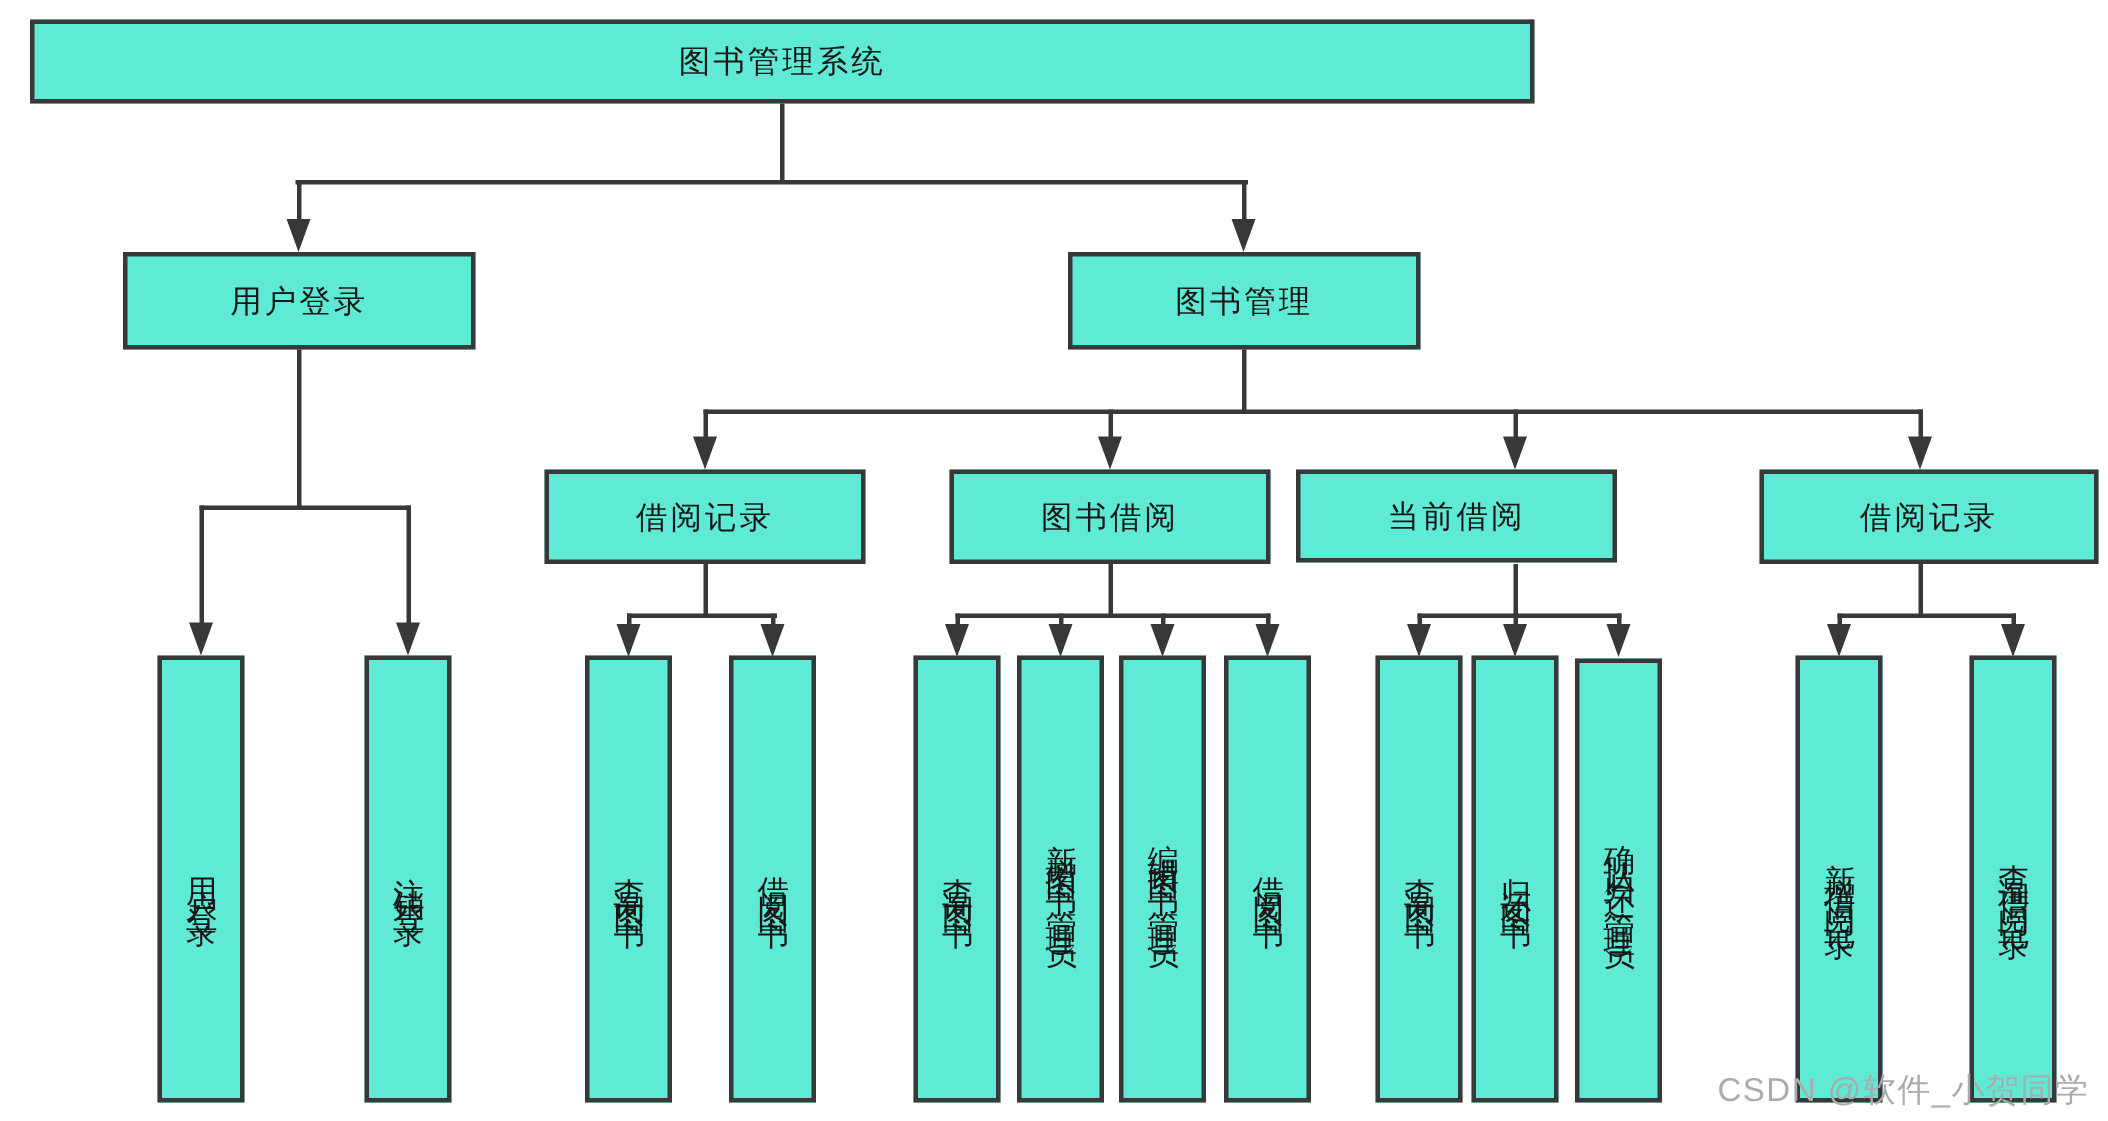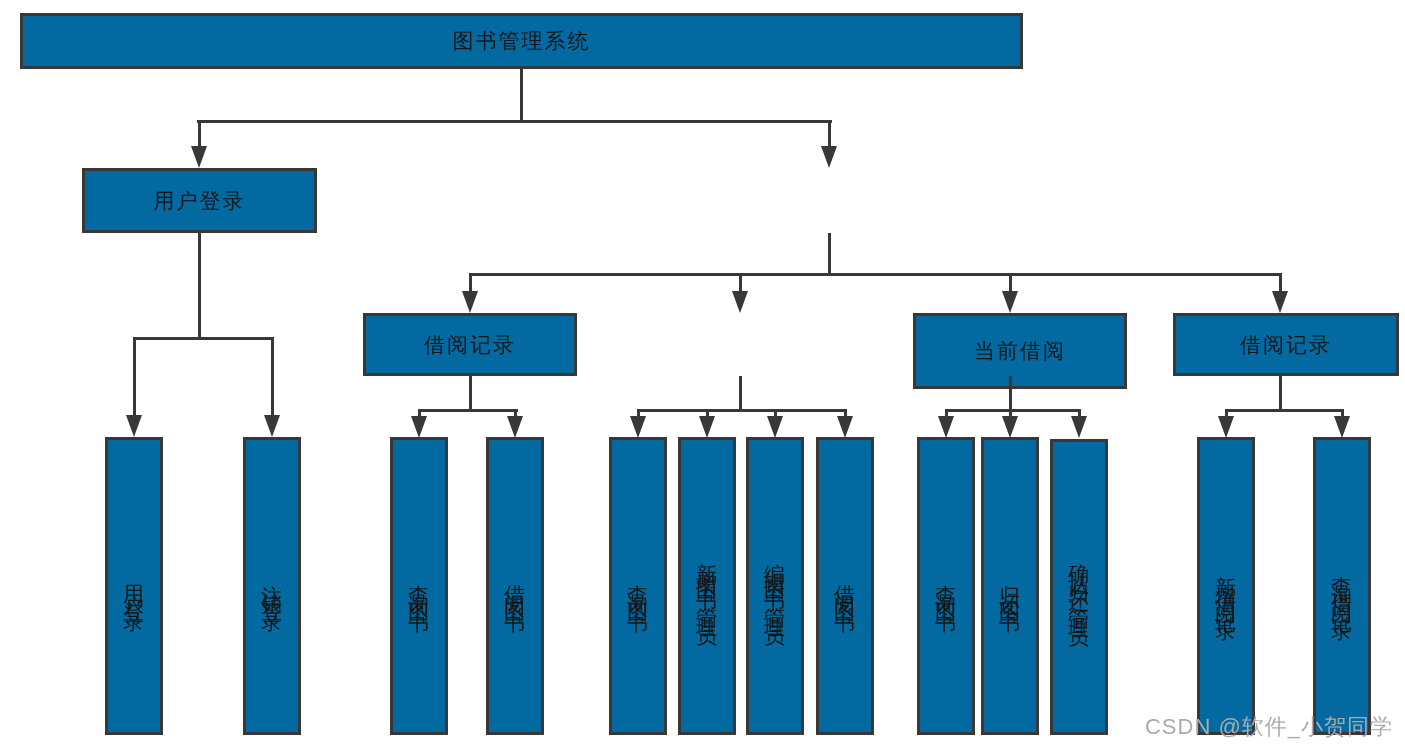--- a/index.html
+++ b/index.html
@@ -9,21 +9,21 @@
     height: 747px;
     background: #ffffff;
     font-family: "Liberation Sans", sans-serif;
     color: #161616;
     overflow: hidden;
   }
   .node {
     position: absolute;
     box-sizing: border-box;
     border: 3px solid #383838;
-    background: #0369a1;
+    background: #5eead4;
     display: flex;
     align-items: center;
     justify-content: center;
     font-size: 21px;
     color: #161616;
   }
   .node .label { letter-spacing: 2px; white-space: nowrap; }
   .node.vert .label {
     writing-mode: vertical-rl;
     text-orientation: mixed;
@@ -62,20 +62,23 @@
   <div class="vline" style="left:520px; top:69px;  height:53px;"></div>
   <div class="hline" style="left:197px; top:120px; width:635px;"></div>
   <div class="vline" style="left:198px; top:120px; height:28px;"></div>
   <div class="ah" style="left:191px; top:146px;"></div>
   <div class="vline" style="left:828px; top:120px; height:28px;"></div>
   <div class="ah" style="left:821px; top:146px;"></div>
 
   <div class="node" style="left:82px; top:168px; width:235px; height:65px;">
     <span class="label">用户登录</span>
   </div>
+  <div class="node" style="left:712px; top:168px; width:235px; height:65px;">
+    <span class="label">图书管理</span>
+  </div>
 
   <div class="vline" style="left:198px; top:233px; height:107px;"></div>
   <div class="hline" style="left:133px; top:337px; width:141px;"></div>
   <div class="vline" style="left:133px; top:337px; height:80px;"></div>
   <div class="ah" style="left:126px; top:415px;"></div>
   <div class="vline" style="left:271px; top:337px; height:80px;"></div>
   <div class="ah" style="left:264px; top:415px;"></div>
 
   <div class="vline" style="left:828px;  top:233px; height:43px;"></div>
   <div class="hline" style="left:469px;  top:273px; width:813px;"></div>
@@ -84,21 +87,24 @@
   <div class="vline" style="left:739px;  top:273px; height:20px;"></div>
   <div class="ah" style="left:732px;  top:291px;"></div>
   <div class="vline" style="left:1009px; top:273px; height:20px;"></div>
   <div class="ah" style="left:1002px; top:291px;"></div>
   <div class="vline" style="left:1279px; top:273px; height:20px;"></div>
   <div class="ah" style="left:1272px; top:291px;"></div>
 
   <div class="node" style="left:363px; top:313px; width:214px; height:63px;">
     <span class="label">借阅记录</span>
   </div>
-  <div class="node" style="left:913px; top:313px; width:214px; height:76px;justify-content:center;">
+  <div class="node" style="left:633px; top:313px; width:214px; height:63px;">
+    <span class="label">图书借阅</span>
+  </div>
+  <div class="node" style="left:864px; top:313px; width:214px; height:62px;justify-content:center;">
     <span class="label">当前借阅</span>
   </div>
   <div class="node" style="left:1173px; top:313px; width:226px; height:63px;">
     <span class="label">借阅记录</span>
   </div>
 
   <div class="vline" style="left:469px; top:376px; height:36px;"></div>
   <div class="hline" style="left:418px; top:409px; width:100px;"></div>
   <div class="vline" style="left:418px; top:409px; height:10px;"></div>
   <div class="ah" style="left:411px; top:416px;"></div>

